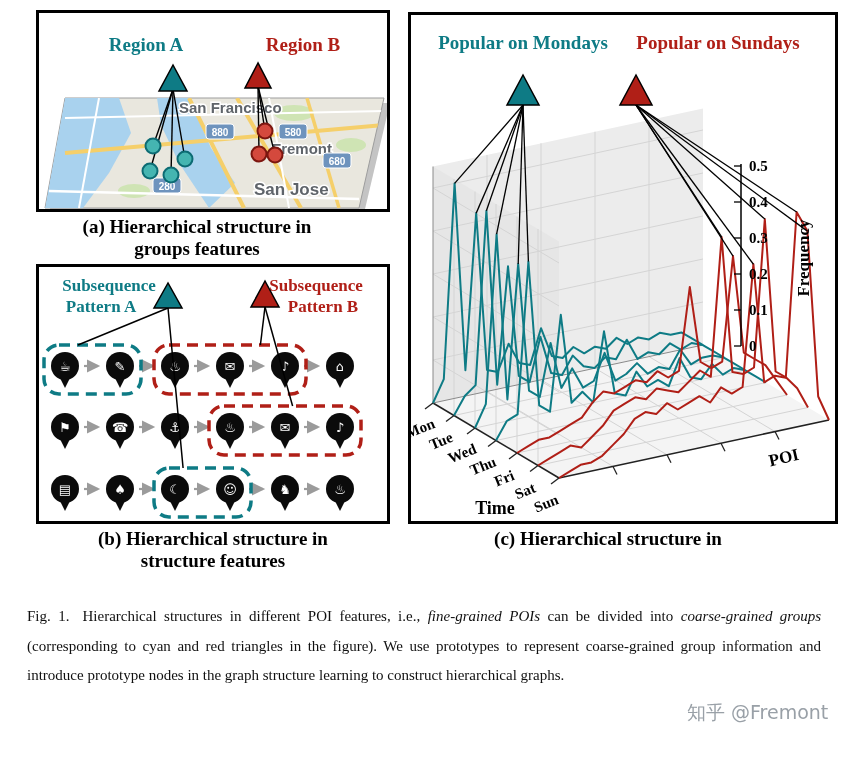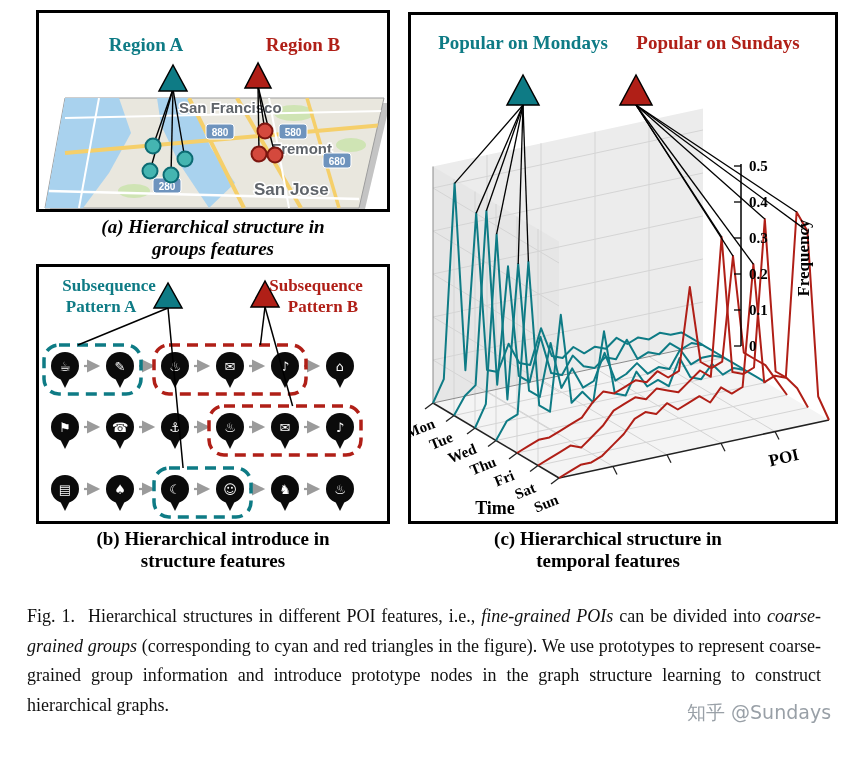--- a/index.html
+++ b/index.html
@@ -3,24 +3,24 @@
 <meta charset="utf-8">
 <style>
   html,body{margin:0;padding:0;background:#fff;}
   .page{position:relative;width:845px;height:760px;background:#fff;overflow:hidden;
         font-family:"Liberation Serif",serif;color:#000;}
   .panel{position:absolute;border:3px solid #000;background:#fff;box-sizing:border-box;}
   #panelA{left:36px;top:10px;width:354px;height:202px;}
   #panelB{left:36px;top:264px;width:354px;height:260px;}
   #panelC{left:408px;top:12px;width:430px;height:512px;}
   .pcap{position:absolute;text-align:center;font-weight:bold;font-size:19px;line-height:22px;}
-  #capA{left:36px;top:216px;width:354px;font-style:italic;}
+  #capA{left:20px;top:216px;width:354px;}
   #capB{left:36px;top:528px;width:354px;}
   #capC{left:393px;top:528px;width:430px;}
-  .figcap{position:absolute;left:27px;top:602px;width:794px;font-size:18px;
+  .figcap{position:absolute;left:27px;top:602px;width:794px;font-size:15px;
           line-height:29.5px;text-align:justify;color:#101010;}
   .figcap .fig-label{margin-right:13px;}
   .figcap em{font-style:italic;}
   .watermark{position:absolute;left:684px;top:700px;font-family:"DejaVu Sans",sans-serif;
              font-size:19px;color:#99a0a7;background:rgba(255,255,255,.45);padding:0 3px;
              white-space:nowrap;}
   svg{display:block;}
   svg text{user-select:none;}
   .city{font-family:"Liberation Sans",sans-serif;font-weight:bold;fill:#5f646a;
         paint-order:stroke;stroke:#ffffff;stroke-width:3px;}
@@ -228,21 +228,21 @@
         </g>
       <text x="70" y="24" text-anchor="middle" font-family="Liberation Serif, serif" font-weight="bold" font-size="17" fill="#0e7b85">Subsequence</text>
       <text x="62" y="45" text-anchor="middle" font-family="Liberation Serif, serif" font-weight="bold" font-size="17" fill="#0e7b85">Pattern A</text>
       <text x="277" y="24" text-anchor="middle" font-family="Liberation Serif, serif" font-weight="bold" font-size="17" fill="#b01f17">Subsequence</text>
       <text x="284" y="45" text-anchor="middle" font-family="Liberation Serif, serif" font-weight="bold" font-size="17" fill="#b01f17">Pattern B</text>
       <polygon points="129,16 115,41 143,41" stroke="#000" stroke-width="1.5" fill="#0e7b85"></polygon>
       <polygon points="226,14 212,40 240,40" stroke="#000" stroke-width="1.5" fill="#b01f17"></polygon>
     </svg>
   </div>
   <div class="pcap" id="capB">
-    <div>(b) Hierarchical introduce in</div>
+    <div>(b) Hierarchical structure in</div>
     <div>structure features</div>
   </div>
 
   <div class="panel" id="panelC">
     <svg id="svgC" width="424" height="506" viewBox="0 0 424 506">
       <g id="cPanes">
           <polygon points="22.0,388.0 292.0,330.0 292.0,93.5 22.0,151.5" fill="#ececec"></polygon>
           <polygon points="22.0,388.0 148.0,463.0 148.0,226.5 22.0,151.5" fill="#e6e6e6"></polygon>
           <polygon points="22.0,388.0 292.0,330.0 418.0,405.0 148.0,463.0" fill="#f4f4f4"></polygon>
         </g>
@@ -342,21 +342,20 @@
       <text x="307" y="34" text-anchor="middle" font-family="Liberation Serif, serif" font-weight="bold" font-size="19" fill="#b01f17">Popular on Sundays</text>
       <polygon points="112,60 96,90 128,90" stroke="#000" stroke-width="1.5" fill="#0e7b85"></polygon>
       <polygon points="225,60 209,90 241,90" stroke="#000" stroke-width="1.5" fill="#b01f17"></polygon>
       <text x="398" y="243" transform="rotate(-90 398 243)" text-anchor="middle" font-family="Liberation Serif, serif" font-weight="bold" font-size="17" fill="#000">Frequency</text>
       <text x="374" y="448" transform="rotate(-13 374 448)" text-anchor="middle" font-family="Liberation Serif, serif" font-weight="bold" font-size="17" fill="#000">POI</text>
       <text x="84" y="499" text-anchor="middle" font-family="Liberation Serif, serif" font-weight="bold" font-size="18" fill="#000">Time</text>
     </svg>
   </div>
   <div class="pcap" id="capC">
     <div>(c) Hierarchical structure in</div>
-    <div>temporal features</div>
   </div>
 
   <div class="figcap">
     <span class="fig-label">Fig. 1.</span><span>Hierarchical structures in different POI features, i.e., </span><em>fine-grained POIs</em><span> can be divided into </span><em>coarse-grained groups</em><span> (corresponding to cyan and red triangles in the figure). We use prototypes to represent coarse-grained group information and introduce prototype nodes in the graph structure learning to construct hierarchical graphs.</span>
   </div>
 
-  <div class="watermark">知乎 @Sundays</div>
+  <div class="watermark">知乎 @Fremont</div>
 </div>
 
 </body></html>

